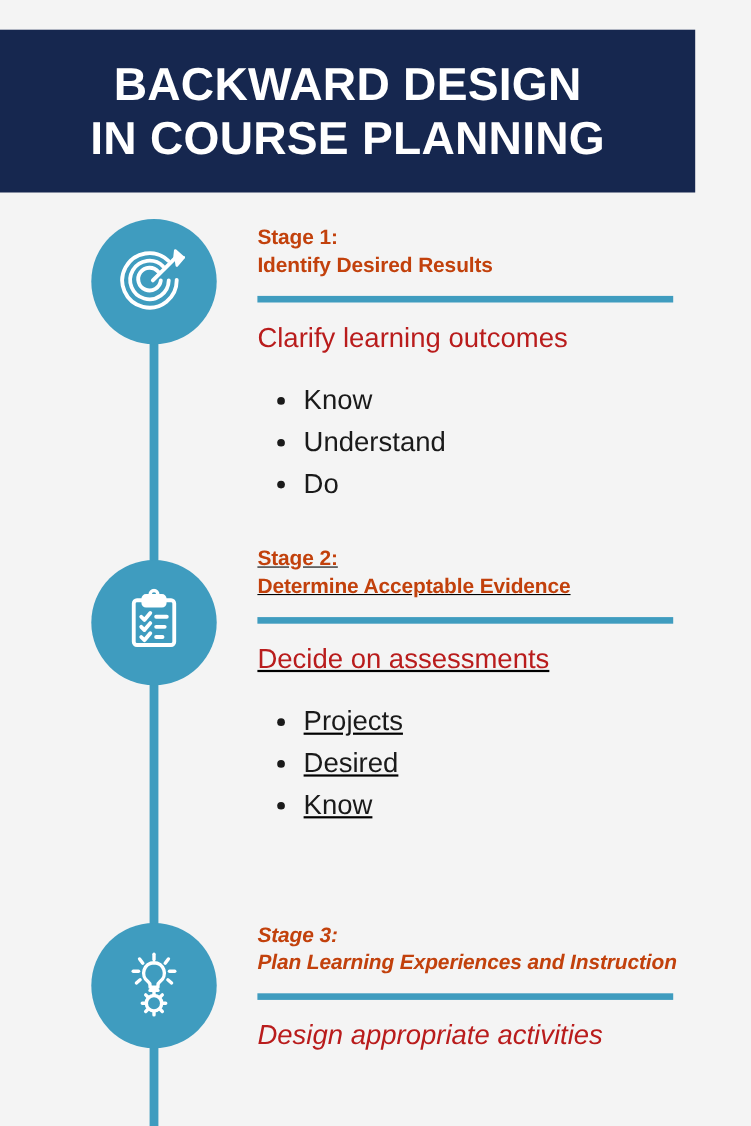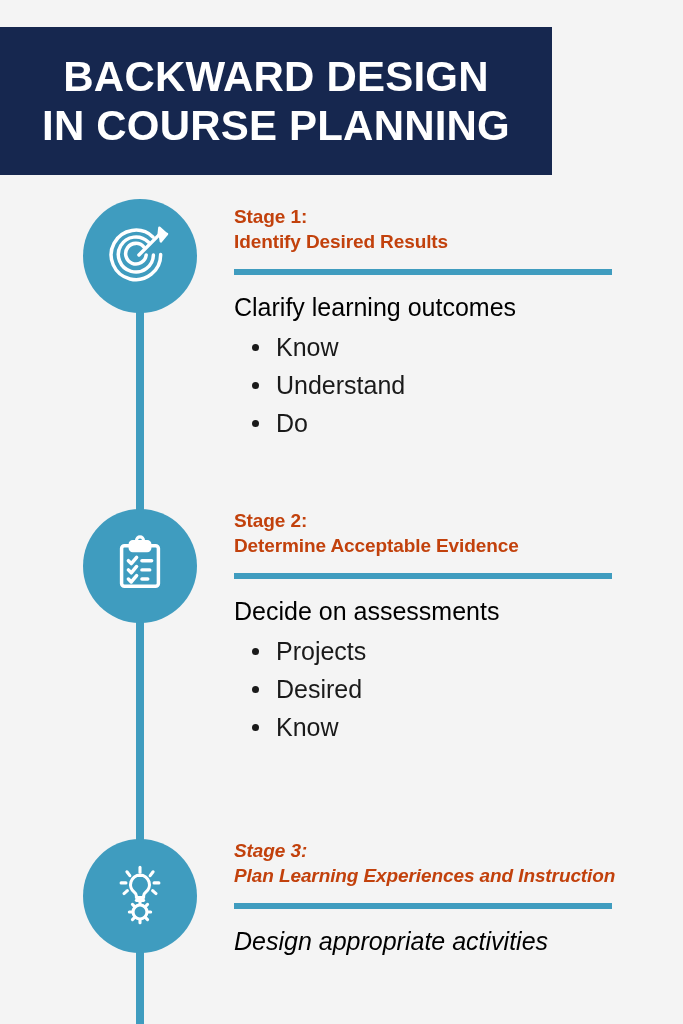--- a/index.html
+++ b/index.html
@@ -22,21 +22,21 @@
     height: 1024px;
     background: #f4f4f4;
     overflow: hidden;
   }
 
   
   .header-band {
     position: absolute;
     left: 0;
     top: 27px;
-    width: 552px;
+    width: 632px;
     height: 148px;
     background: #16274f;
     display: flex;
     flex-direction: column;
     align-items: center;
     justify-content: center;
     box-sizing: border-box;
     padding: 0 24px;
   }
   .header-title-line {
@@ -90,30 +90,30 @@
     margin: 0;
     white-space: pre-line;
   }
   .stage-divider {
     width: 378px;
     height: 6px;
     background: #3f9cbf;
     margin-top: 14px;
   }
   .stage-lead {
-    color: #000000;
+    color: #b91c1c;
     font-size: 25px;
     font-weight: normal;
     line-height: 1.2;
     margin: 17px 0 0 0;
     white-space: nowrap;
   }
   .stage-bullets {
     list-style: none;
-    margin: 6px 0 0 0;
+    margin: 23px 0 0 0;
     padding: 0 0 0 14px;
   }
   .stage-bullets li {
     position: relative;
     color: #1a1a1a;
     font-size: 25px;
     line-height: 1.52;
     padding-left: 28px;
   }
   .stage-bullets li .bullet-dot {
@@ -125,21 +125,21 @@
     border-radius: 50%;
     background: #1a1a1a;
   }
 
   
   #stage-1-circle { left: 83px;  top: 199px; }
   #stage-2-circle { left: 83px;  top: 509px; }
   #stage-3-circle { left: 83px;  top: 839px; }
 
   #stage-1-block { top: 204px; }
-  #stage-2-block { top: 508px; }
+  #stage-2-block { top: 496px; text-decoration: underline; }
   #stage-3-block { top: 838px; font-style: italic; }
 
   #stage-3-block .stage-divider { width: 378px; }
 </style>
 </head>
 <body>
 
 <div id="infographic">
 
   <div class="header-band">

